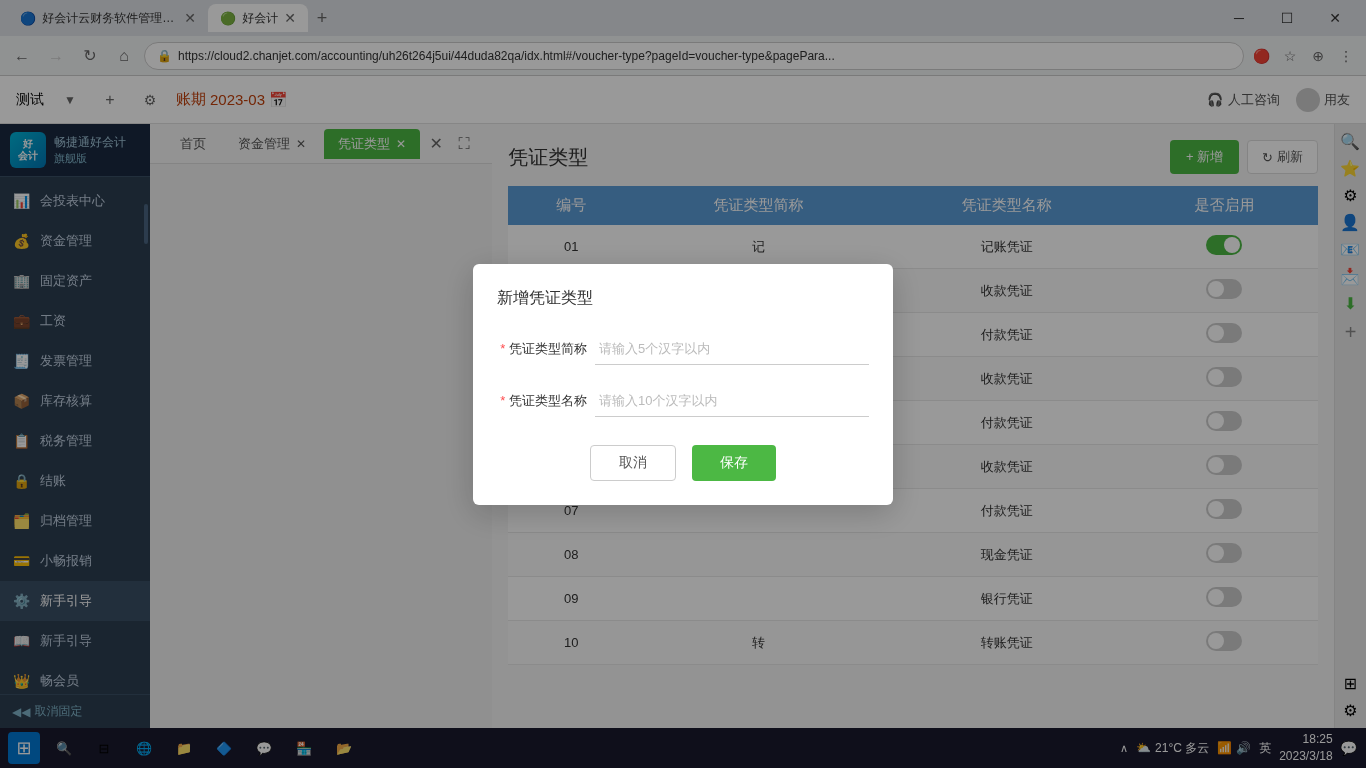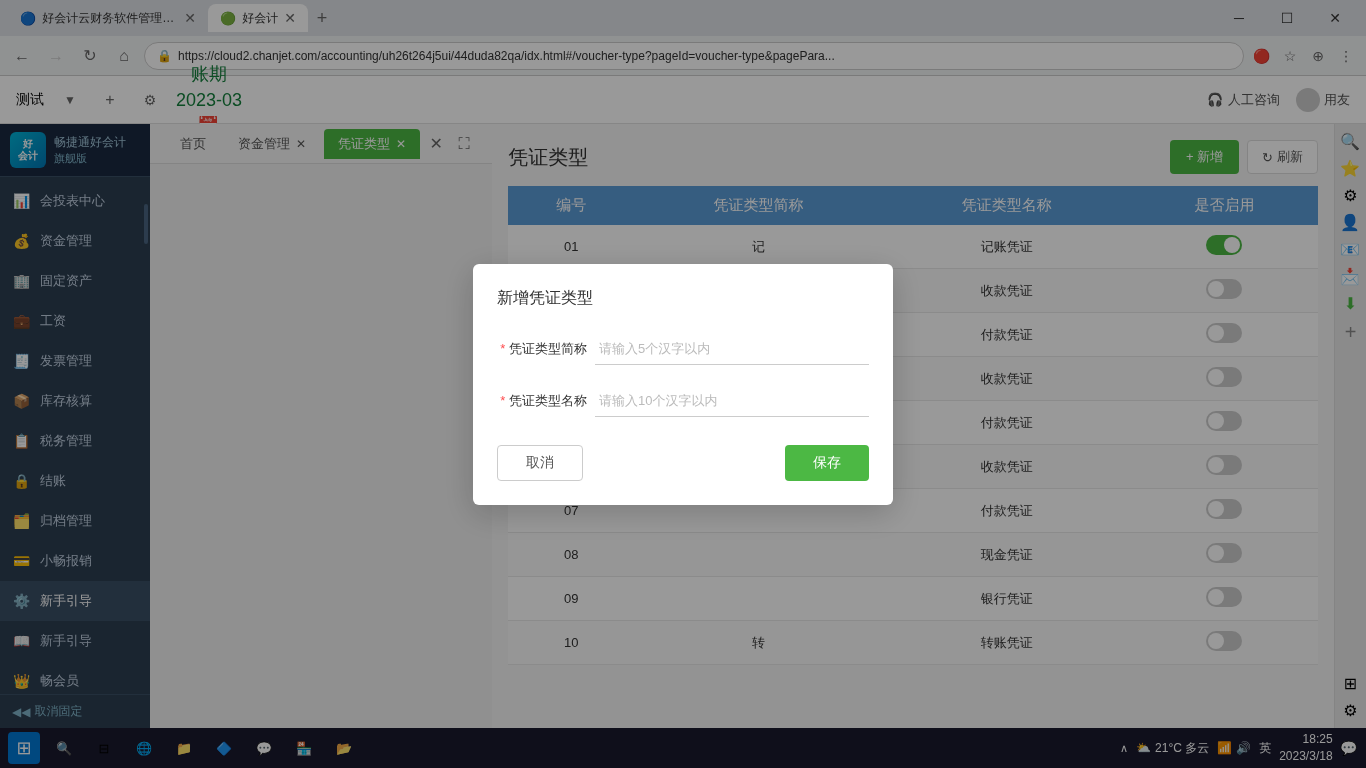--- a/index.html
+++ b/index.html
@@ -26,21 +26,21 @@
     .logo-icon { width: 36px; height: 36px; background: linear-gradient(135deg, #00b4d8, #0077b6); border-radius: 6px; display: flex; align-items: center; justify-content: center; color: #fff; font-size: 10px; font-weight: bold; text-align: center; line-height: 1.2; }
     .sidebar-items { flex: 1; overflow-y: auto; padding: 4px 0; }
     .sidebar-item { display: flex; align-items: center; padding: 10px 12px; gap: 8px; cursor: pointer; color: #c0cfe0; font-size: 13px; }
     .sidebar-item.active { background: #3a4f65; color: #fff; }
     .sidebar-item-icon { width: 20px; height: 20px; display: flex; align-items: center; justify-content: center; font-size: 14px; flex-shrink: 0; }
     .sidebar-cancel { padding: 8px 12px; border-top: 1px solid #3a4f65; font-size: 12px; color: #7fb3c8; cursor: pointer; display: flex; align-items: center; gap: 4px; }
 
     
     .app-header { background: #fff; border-bottom: 1px solid #e0e0e0; display: flex; align-items: center; padding: 0 16px; height: 48px; gap: 12px; }
     .app-header-company { font-size: 14px; color: #000000; font-weight: 500; }
-    .header-period { display: flex; align-items: center; gap: 4px; font-size: 18px; color: #15803d; flex-direction: column; }
+    .header-period { display: flex; align-items: center; gap: 4px; font-size: 15px; color: #c2410c; }
     .header-right { margin-left: auto; display: flex; align-items: center; gap: 16px; }
     .header-consult { display: flex; align-items: center; gap: 4px; font-size: 13px; color: #555; cursor: pointer; }
     .header-user { display: flex; align-items: center; gap: 4px; font-size: 13px; color: #555; cursor: pointer; }
     .user-avatar { width: 24px; height: 24px; background: #ccc; border-radius: 50%; }
 
     
     .page-tabs { display: flex; align-items: center; background: #f5f5f5; border-bottom: 1px solid #ddd; padding: 0 16px; height: 40px; gap: 4px; }
     .page-tab { padding: 6px 14px; font-size: 13px; color: #555; cursor: pointer; border-radius: 4px 4px 0 0; display: flex; align-items: center; gap: 6px; }
     .page-tab.active { background: #4cb844; color: #fff; }
     .page-tab-close { font-size: 12px; cursor: pointer; }
@@ -72,21 +72,21 @@
 
     
     .modal-overlay { position: fixed; top: 0; left: 0; width: 100%; height: 100%; background: rgba(0,0,0,0.4); display: flex; align-items: center; justify-content: center; z-index: 1000; }
     .modal { background: #fff; border-radius: 6px; width: 420px; padding: 24px; box-shadow: 0 8px 32px rgba(0,0,0,0.2); }
     .modal-title { font-size: 16px; color: #333; font-weight: 500; margin-bottom: 24px; }
     .modal-field { display: flex; align-items: center; margin-bottom: 20px; gap: 8px; }
     .modal-label { font-size: 13px; color: #333; width: 90px; text-align: right; flex-shrink: 0; }
     .modal-label::before { content: '* '; color: #ff4d4f; }
     .modal-input { flex: 1; height: 32px; border: none; border-bottom: 1px solid #ccc; outline: none; font-size: 13px; color: #333; padding: 0 4px; }
     .modal-input::placeholder { color: #bbb; }
-    .modal-actions { display: flex; justify-content: space-between; gap: 16px; margin-top: 28px; }
+    .modal-actions { display: flex; justify-content: center; gap: 16px; margin-top: 28px; }
     .btn-cancel { padding: 8px 28px; border: 1px solid #ccc; border-radius: 4px; background: #fff; color: #555; font-size: 14px; cursor: pointer; }
     .btn-save { padding: 8px 28px; border: none; border-radius: 4px; background: #4cb844; color: #fff; font-size: 14px; cursor: pointer; }
 
     
     .taskbar { height: 40px; background: #1a1a2e; display: flex; align-items: center; padding: 0 8px; gap: 8px; position: fixed; bottom: 0; width: 100%; }
     .taskbar-start { width: 32px; height: 32px; background: #0078d4; border-radius: 4px; display: flex; align-items: center; justify-content: center; color: #fff; font-size: 18px; cursor: pointer; }
     .taskbar-icon { width: 32px; height: 32px; display: flex; align-items: center; justify-content: center; cursor: pointer; border-radius: 4px; }
     .taskbar-right { margin-left: auto; display: flex; align-items: center; gap: 8px; color: #fff; font-size: 12px; }
     .taskbar-time { text-align: right; line-height: 1.4; }
     .taskbar-weather { display: flex; align-items: center; gap: 4px; font-size: 12px; }

